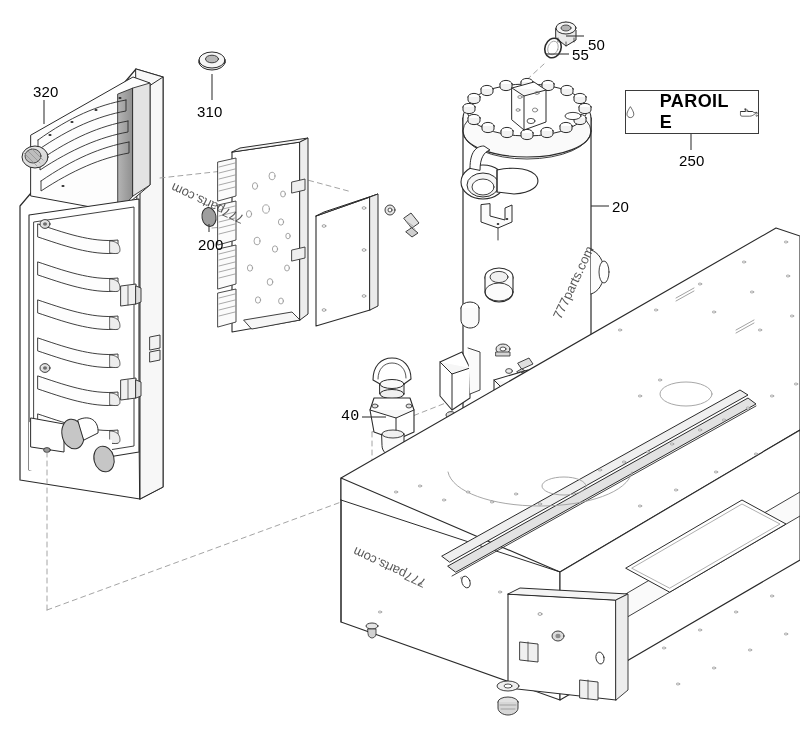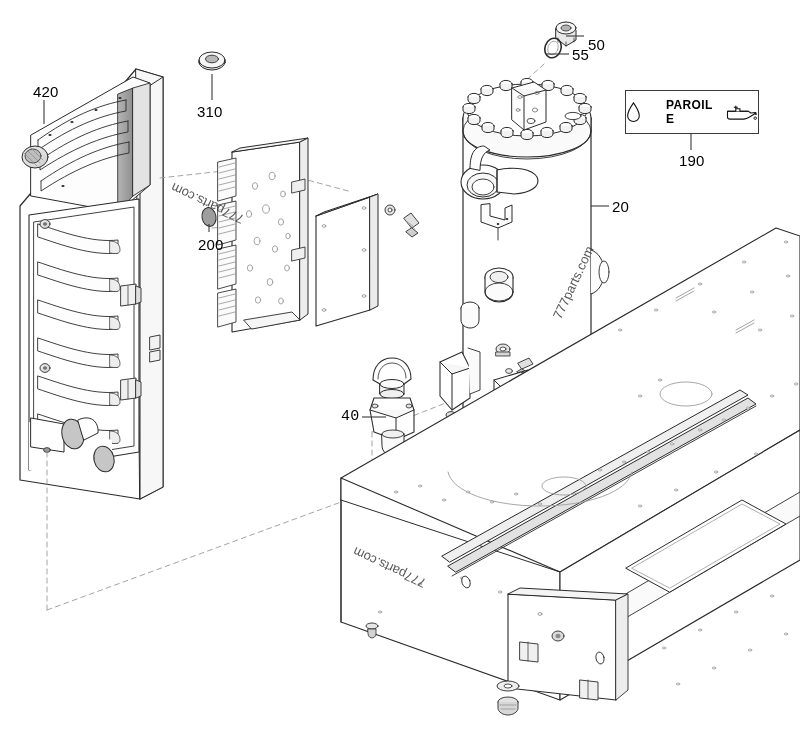--- a/index.html
+++ b/index.html
@@ -10,21 +10,21 @@
   #stage svg.layer{position:absolute;left:0;top:0;width:800px;height:746px;}
 
   .calloutNum{position:absolute;font-size:15px;color:#000;
               font-family:"Liberation Sans","DejaVu Sans",sans-serif;
               white-space:nowrap;letter-spacing:.2px;}
   .wm{position:absolute;font-size:13px;color:#3a3a3a;opacity:.85;
       font-family:"Liberation Sans","DejaVu Sans",sans-serif;
       white-space:nowrap;pointer-events:none;}
   .oilbox{position:absolute;border:1px solid #3b3b3b;background:#fff;
           display:flex;align-items:center;justify-content:center;gap:10px;}
-  .oilbox .otxt{font-size:12px;font-weight:bold;letter-spacing:.4px;color:#000;margin-left:15px;}
+  .oilbox .otxt{font-size:18px;font-weight:bold;letter-spacing:.4px;color:#000;margin-left:15px;}
 </style>
 </head>
 <body>
 
 <div id="stage">
 
   <svg class="layer" viewBox="0 0 800 746">
     <defs>
       <linearGradient id="gMetal" x1="0" y1="0" x2="1" y2="1">
         <stop offset="0" stop-color="#efefef"></stop>
@@ -507,26 +507,26 @@
     <span class="otxt">PAROIL E</span>
     <svg width="40" height="24" viewBox="0 0 40 24">
       <path d="M3,11 L3,18 C3,19.6 4.3,20.6 6,20.6 L22,20.6 C26,20.6 29,18.6 32,16.6
                L36,14.2 L37.6,15 L37,12.6 L31,13.2 L28,11 Z" fill="#ffffff" stroke="#111" stroke-width="1.3" stroke-linejoin="round"></path>
       <path d="M3,11 L13,11 L13,8 L18,8 L18,11 L28,11" fill="#fff" stroke="#111" stroke-width="1.3"></path>
       <path d="M13,8 L13,4.5 M10.6,6.2 L15.4,6.2" stroke="#111" stroke-width="1.3"></path>
       <circle cx="36.4" cy="19.4" r="1.5" fill="none" stroke="#111" stroke-width="1.1"></circle>
     </svg>
   </div>
 
-  <div class="calloutNum" style="left:33px; top:83px;">420</div>
+  <div class="calloutNum" style="left:33px; top:83px;">320</div>
   <div class="calloutNum" style="left:197px; top:103px;">310</div>
   <div class="calloutNum" style="left:198px; top:236px;">200</div>
   <div class="calloutNum" style="left:341px; top:408px;font-family:Liberation Mono, monospace;">40</div>
   <div class="calloutNum" style="left:612px; top:198px;">20</div>
   <div class="calloutNum" style="left:588px; top:28px;margin-top:8px;">50</div>
   <div class="calloutNum" style="left:572px; top:46px;">55</div>
-  <div class="calloutNum" style="left:679px; top:152px;">190</div>
+  <div class="calloutNum" style="left:679px; top:152px;">250</div>
 
   <div class="wm" style="left:168px; top:196px; transform:rotate(205deg);">777parts.com</div>
   <div class="wm" style="left:534px; top:275px; transform:rotate(295deg);">777parts.com</div>
   <div class="wm" style="left:350px; top:560px; transform:rotate(205deg);">777parts.com</div>
 
 </div>
 
 </body></html>

